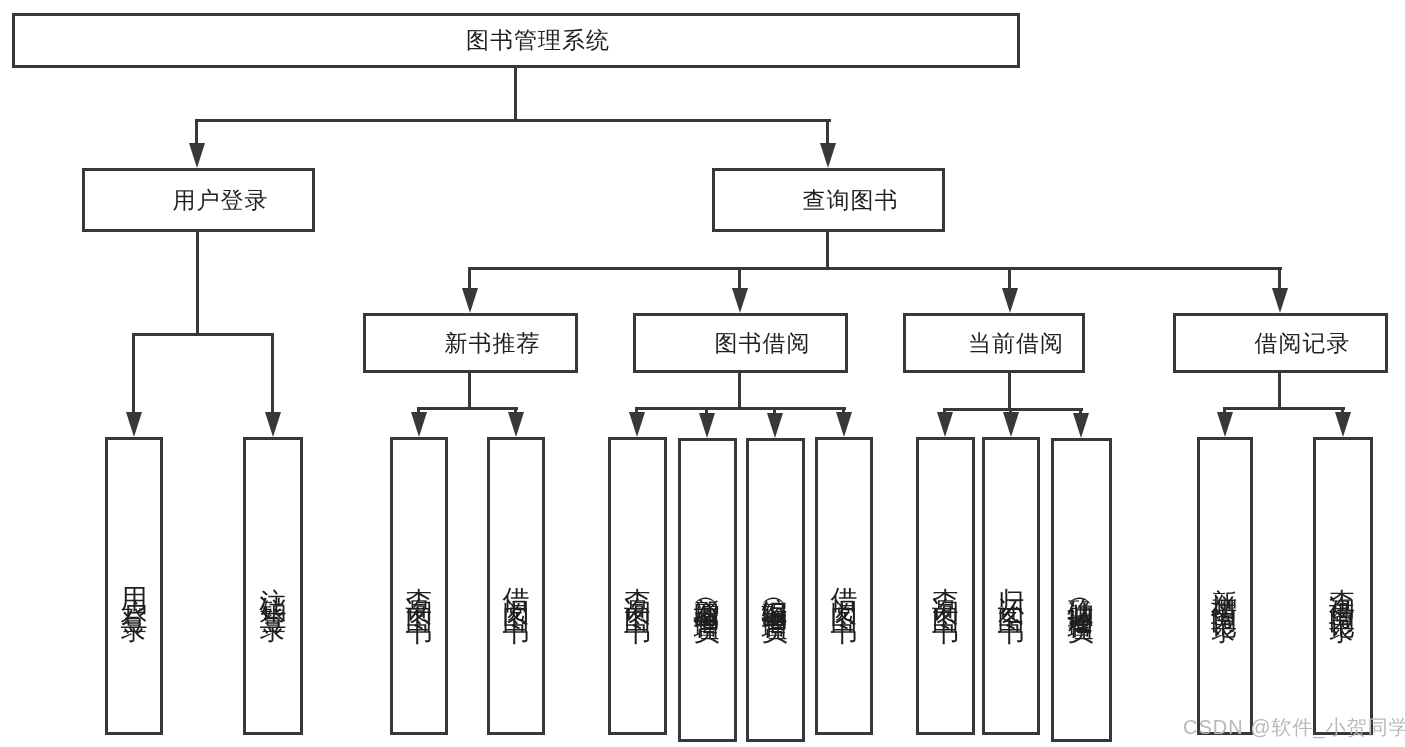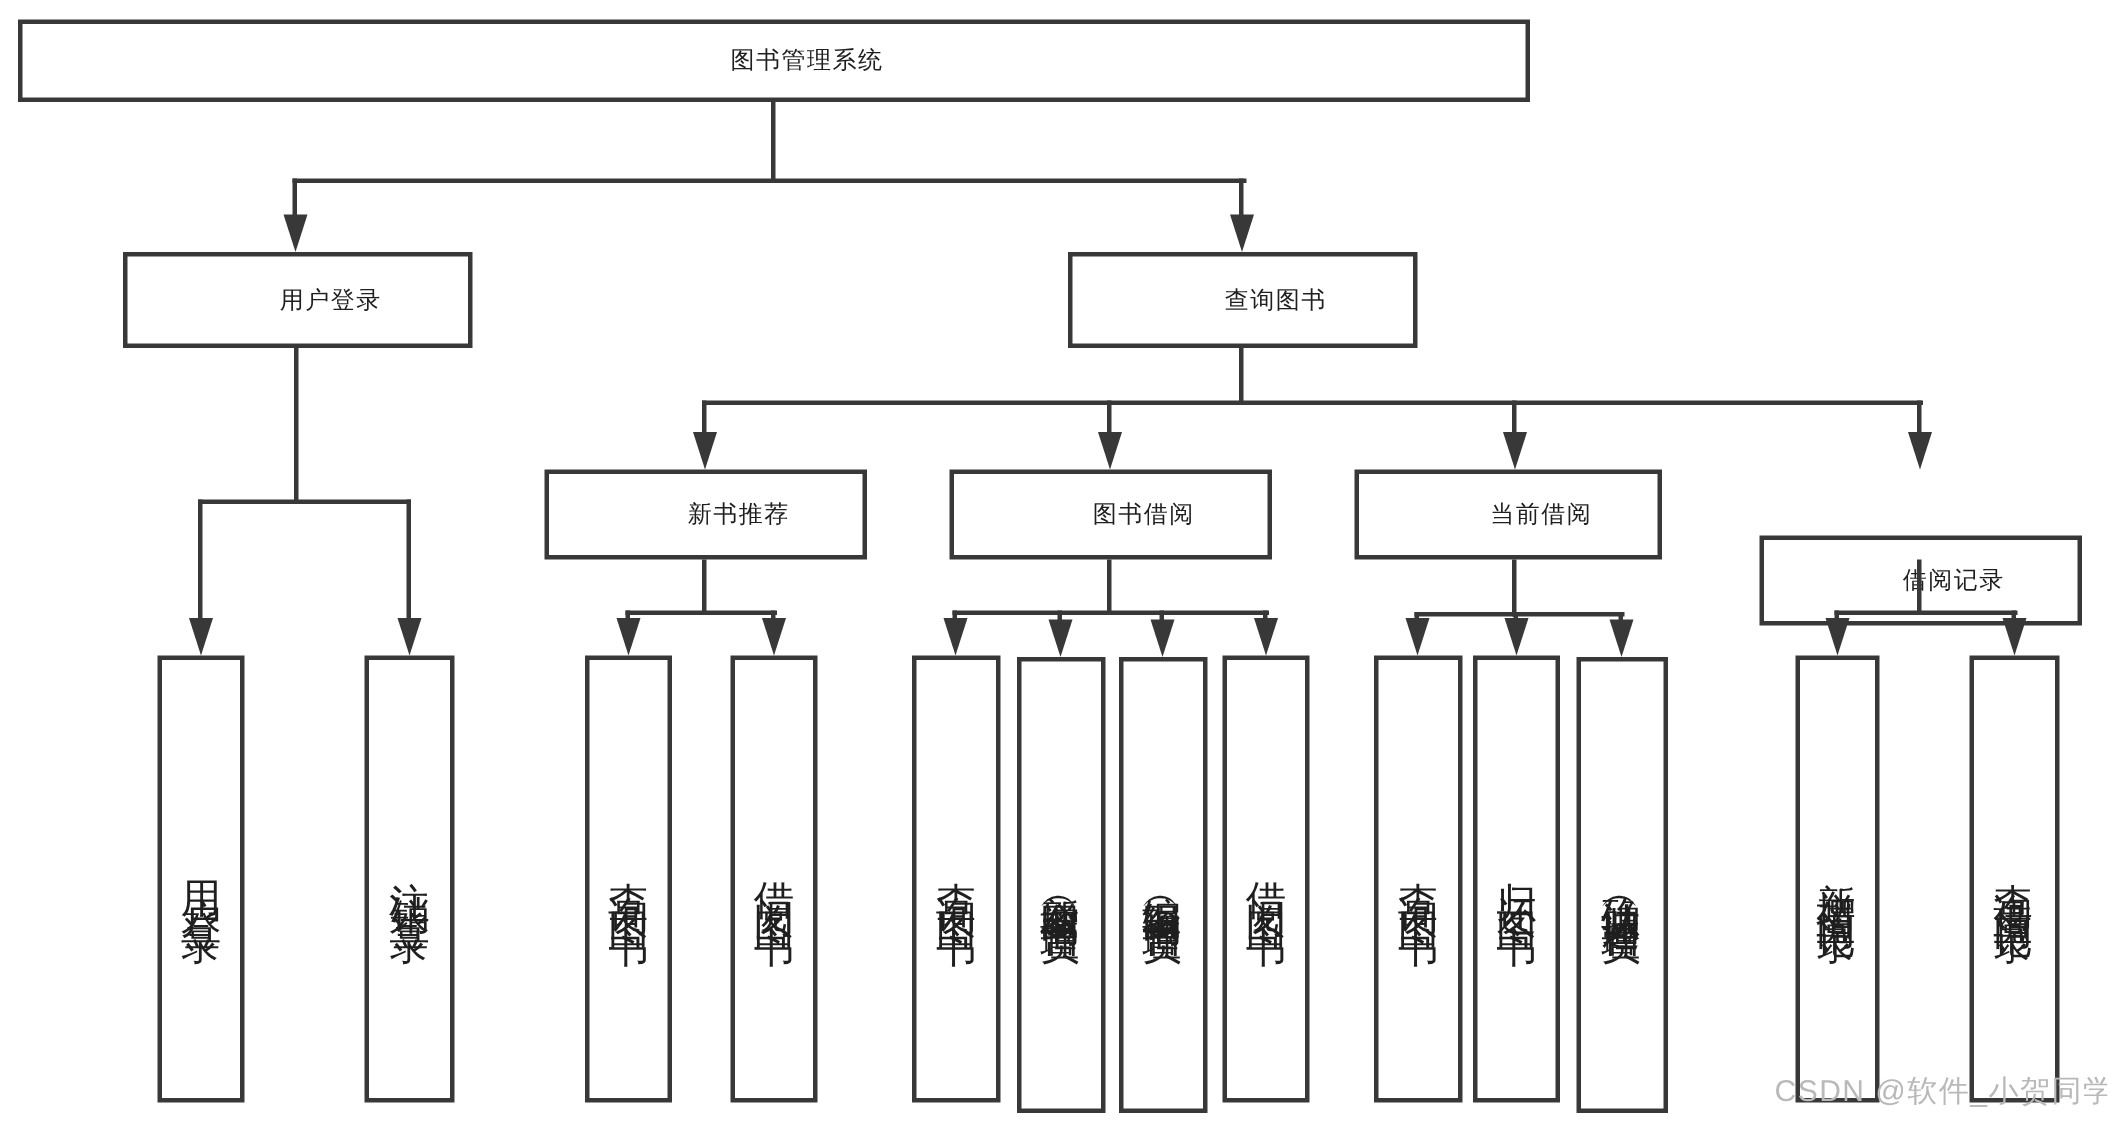--- a/index.html
+++ b/index.html
@@ -13,21 +13,21 @@
   .node{
     position:absolute;
     box-sizing:border-box;
     border:3px solid #383838;
     background:#ffffff;
     display:flex;
     align-items:center;
     justify-content:center;
     color:#1f1f1f;
   }
-  .hnode{font-size:16px;letter-spacing:1px;padding-left:44px;}
+  .hnode{font-size:23px;letter-spacing:1px;padding-left:44px;}
   .leaf{font-size:26px;}
   .leaf > span{
     writing-mode:vertical-rl;
     text-orientation:mixed;
     white-space:nowrap;
   }
   .t4 > span{font-size:27px;letter-spacing:10px;}
   .t6 > span{font-size:26px;letter-spacing:6px;}
   .t9 > span{font-size:26px;letter-spacing:3px;}
   .vline,.hline{position:absolute;background:#383838;}
@@ -68,25 +68,25 @@
   </div>
 
   <div class="node hnode" style="left:633px;top:313px;width:215px;height:60px;">
     <span>图书借阅</span>
   </div>
 
   <div class="node hnode" style="left:363px;top:313px;width:215px;height:60px;">
     <span>新书推荐</span>
   </div>
 
-  <div class="node hnode" style="left:903px;top:313px;width:205px;height:60px;">
+  <div class="node hnode" style="left:903px;top:313px;width:182px;height:60px;">
     <span>当前借阅</span>
   </div>
 
-  <div class="node hnode" style="left:1173px;top:313px;width:215px;height:60px;margin-top:44px;">
+  <div class="node hnode" style="left:1173px;top:313px;width:215px;height:60px;">
     <span>借阅记录</span>
   </div>
 
   <div class="node leaf t4" style="left:105px;top:437px;width:58px;height:298px;">
     <span>用户登录</span>
   </div>
 
   <div class="node leaf t4" style="left:243px;top:437px;width:60px;height:298px;">
     <span>注销登录</span>
   </div>

